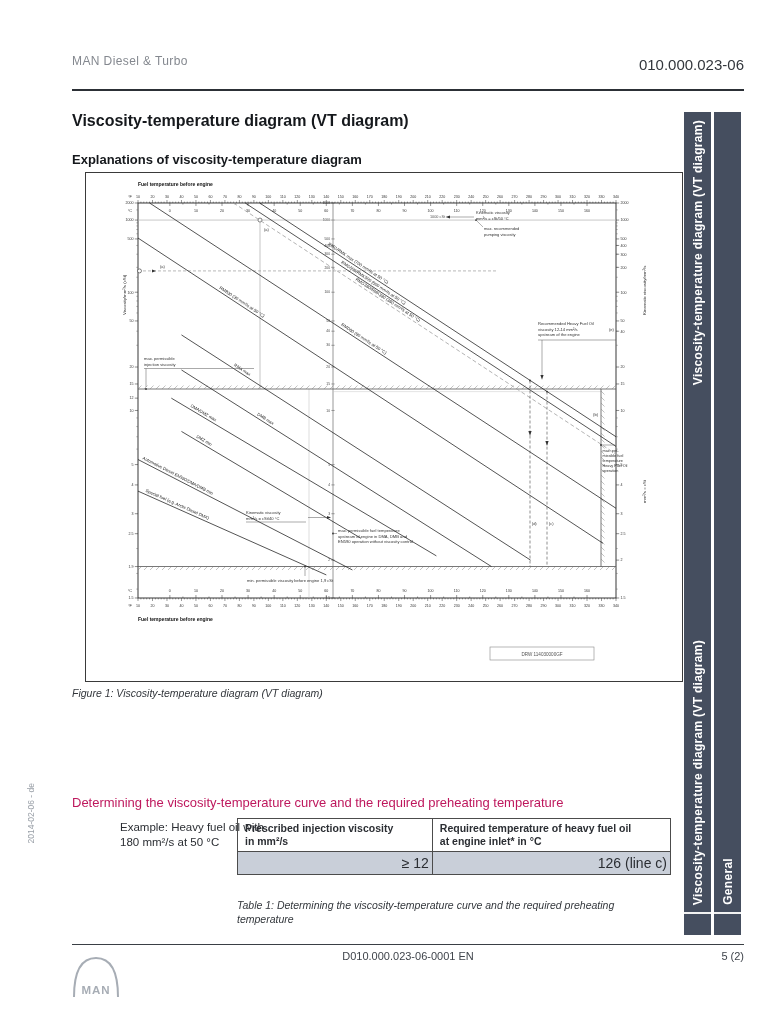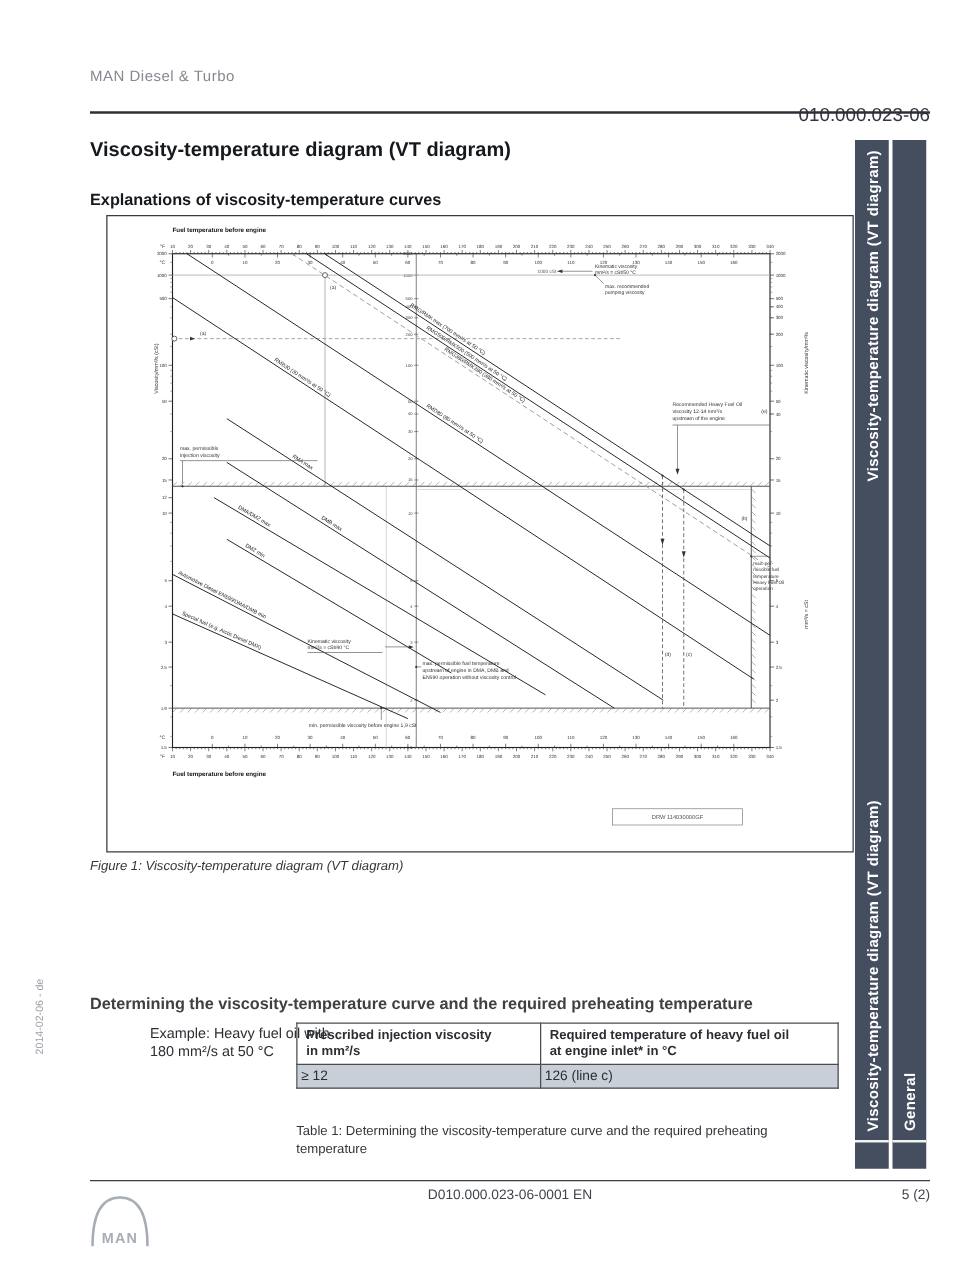--- a/index.html
+++ b/index.html
@@ -1,38 +1,38 @@
 <!DOCTYPE html>
 <html><head>
 <meta charset="utf-8">
 <style>
   html,body{margin:0;padding:0;}
   body{width:768px;height:1024px;background:#ffffff;position:relative;overflow:hidden;
        font-family:"Liberation Sans",sans-serif;color:#2b2e33;}
   .abs{position:absolute;}
   #brand{left:72px;top:54px;font-size:12px;color:#84888f;letter-spacing:.4px;}
-  #docnum{right:24px;top:56px;font-size:15px;color:#33373d;margin-top:28px;}
+  #docnum{right:24px;top:56px;font-size:15px;color:#33373d;}
   #hrule{left:72px;top:89px;width:672px;height:2px;background:#2c3036;}
   #title{left:72px;top:112px;font-size:16px;font-weight:bold;color:#15181c;}
   #sub1{left:72px;top:152px;font-size:13px;font-weight:bold;color:#15181c;}
   #fig{left:85px;top:172px;width:596px;height:508px;border:1px solid #3a3a3a;background:#fff;}
   #fig svg{display:block;}
   svg text{font-family:"Liberation Sans",sans-serif;}
   #figcap{left:72px;top:687px;font-style:italic;font-size:10.5px;color:#33373c;}
   #paras{left:237px;top:700px;width:424px;font-size:11.5px;line-height:1.32;color:#26292e;}
   #paras .p2{margin-top:9px;}
-  #sub2{left:72px;top:795px;width:648px;font-size:13px;font-weight:bold;color:#404040;}
+  #sub2{left:72px;top:795px;width:648px;font-size:13px;font-weight:normal;color:#be185d;}
   #example{left:72px;top:820px;width:160px;font-size:11.5px;line-height:1.32;margin-left:48px;}
   #tablewrap{left:237px;top:818px;width:434px;}
   table{border-collapse:collapse;width:100%;}
   th{border:1px solid #4c4c4c;padding:3px 7px;text-align:left;font-weight:bold;
      font-size:10.5px;white-space:pre-line;vertical-align:top;line-height:1.25;}
-  td{border:1px solid #4c4c4c;text-align:left;font-size:11px;padding:3px;}
+  td{border:1px solid #4c4c4c;text-align:right;font-size:14px;padding:3px;}
   tr.shade{background:#c9cfd9;}
-  #tabcap{left:237px;top:899px;width:432px;font-size:10.5px;line-height:1.3;color:#33373c;}
+  #tabcap{left:237px;top:899px;width:432px;font-style:italic;font-size:10.5px;line-height:1.3;color:#33373c;}
   #datenote{left:26px;top:783px;height:100px;}
   #datenote span{writing-mode:vertical-rl;transform:rotate(180deg);font-size:8.5px;color:#9aa0a8;display:inline-block;}
   .bar{position:absolute;width:27px;top:112px;height:823px;background:#454e5f;}
   #bar1{left:684px;} #bar2{left:714px;}
   .vspan{position:absolute;left:50%;writing-mode:vertical-rl;transform:translateX(-50%) rotate(180deg);
          color:#fff;font-weight:bold;font-size:12px;letter-spacing:.3px;white-space:nowrap;}
   .vtop{top:8px;} .vbot{bottom:30px;}
   .bar-div{position:absolute;left:0;width:100%;height:2px;background:#f2f2f2;top:800px;}
   #frule{left:72px;top:944px;width:672px;height:1px;background:#3a3f45;}
   #fcode{left:72px;top:950px;width:672px;text-align:center;font-size:11px;color:#3f444b;}
@@ -40,21 +40,21 @@
   #logo{left:70px;top:952px;}
 </style>
 </head>
 <body>
 
 <div class="abs" id="brand">MAN Diesel &amp; Turbo</div>
 <div class="abs" id="docnum">010.000.023-06</div>
 <div class="abs" id="hrule"></div>
 
 <div class="abs" id="title">Viscosity-temperature diagram (VT diagram)</div>
-<div class="abs" id="sub1">Explanations of viscosity-temperature curves</div>
+<div class="abs" id="sub1">Explanations of viscosity-temperature diagram</div>
 
 <div class="abs" id="fig">
   <svg id="vt" width="594" height="504" viewBox="0 0 594 504">
       <rect x="52" y="30" width="478" height="395" fill="none" stroke="#222" stroke-width="0.9"></rect>
       <text x="52" y="12.5" font-size="5" fill="#111" font-weight="bold">Fuel temperature before engine</text>
       <text x="52" y="448" font-size="5" fill="#111" font-weight="bold">Fuel temperature before engine</text>
       <line x1="52" y1="30" x2="52" y2="27" stroke="#333" stroke-width="0.5"></line>
       <line x1="52" y1="425" x2="52" y2="428" stroke="#333" stroke-width="0.5"></line>
       <text x="52" y="25" font-size="3.6" fill="#333" text-anchor="middle">10</text>
       <text x="52" y="433.5" font-size="3.6" fill="#333" text-anchor="middle">10</text>

